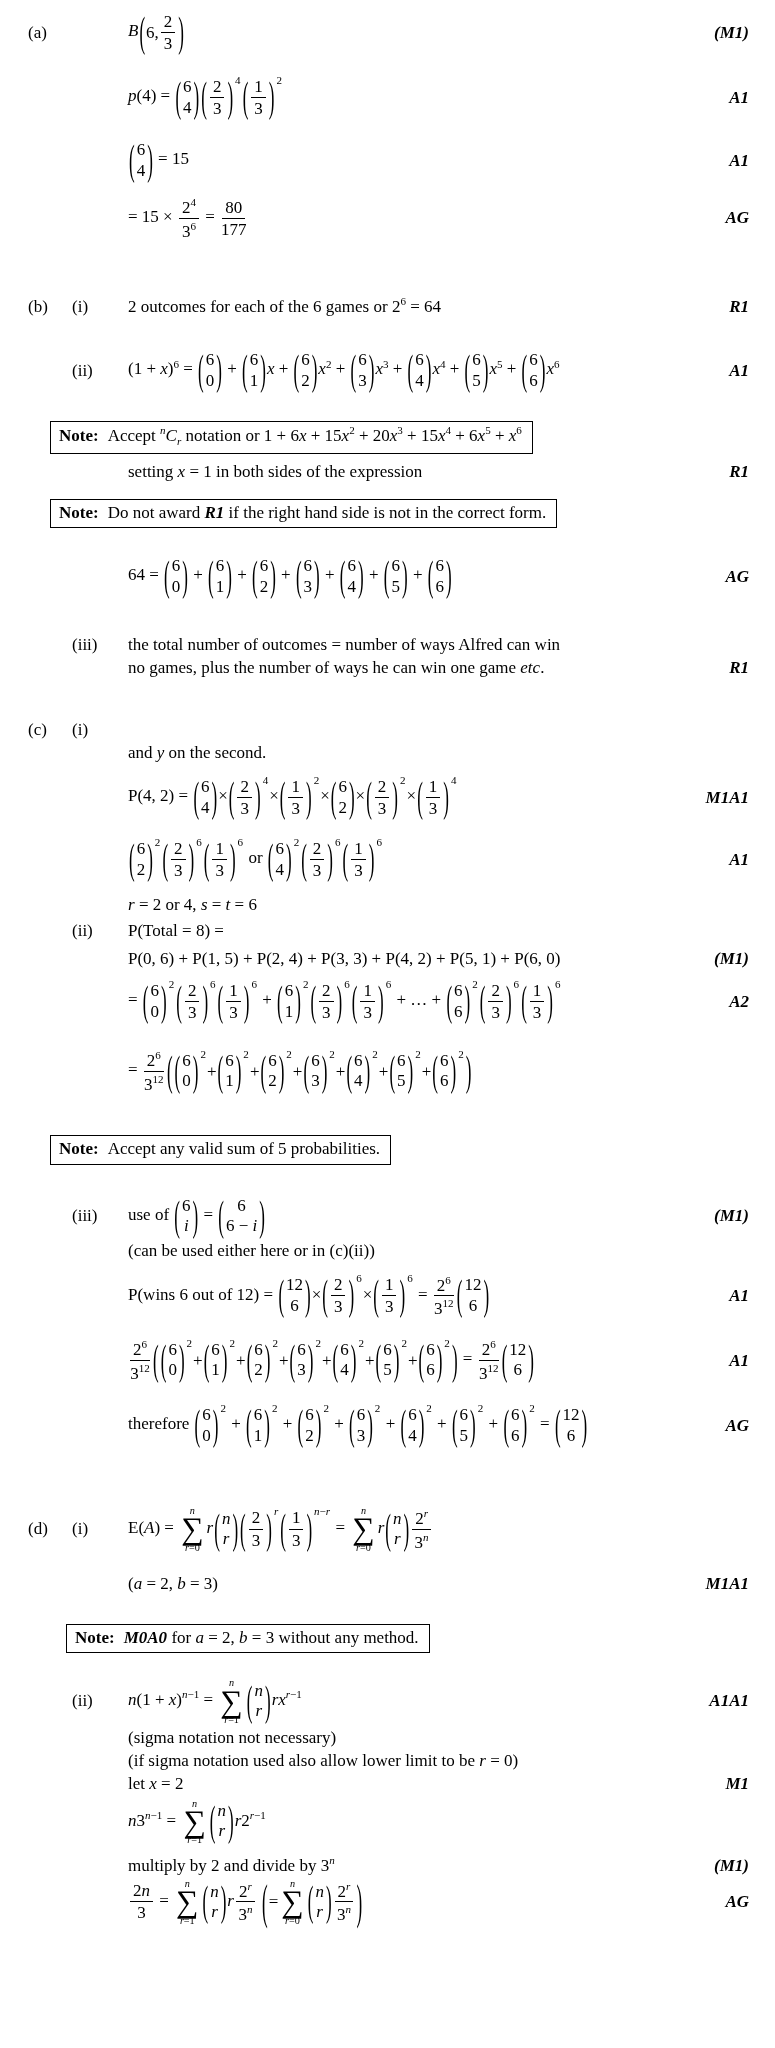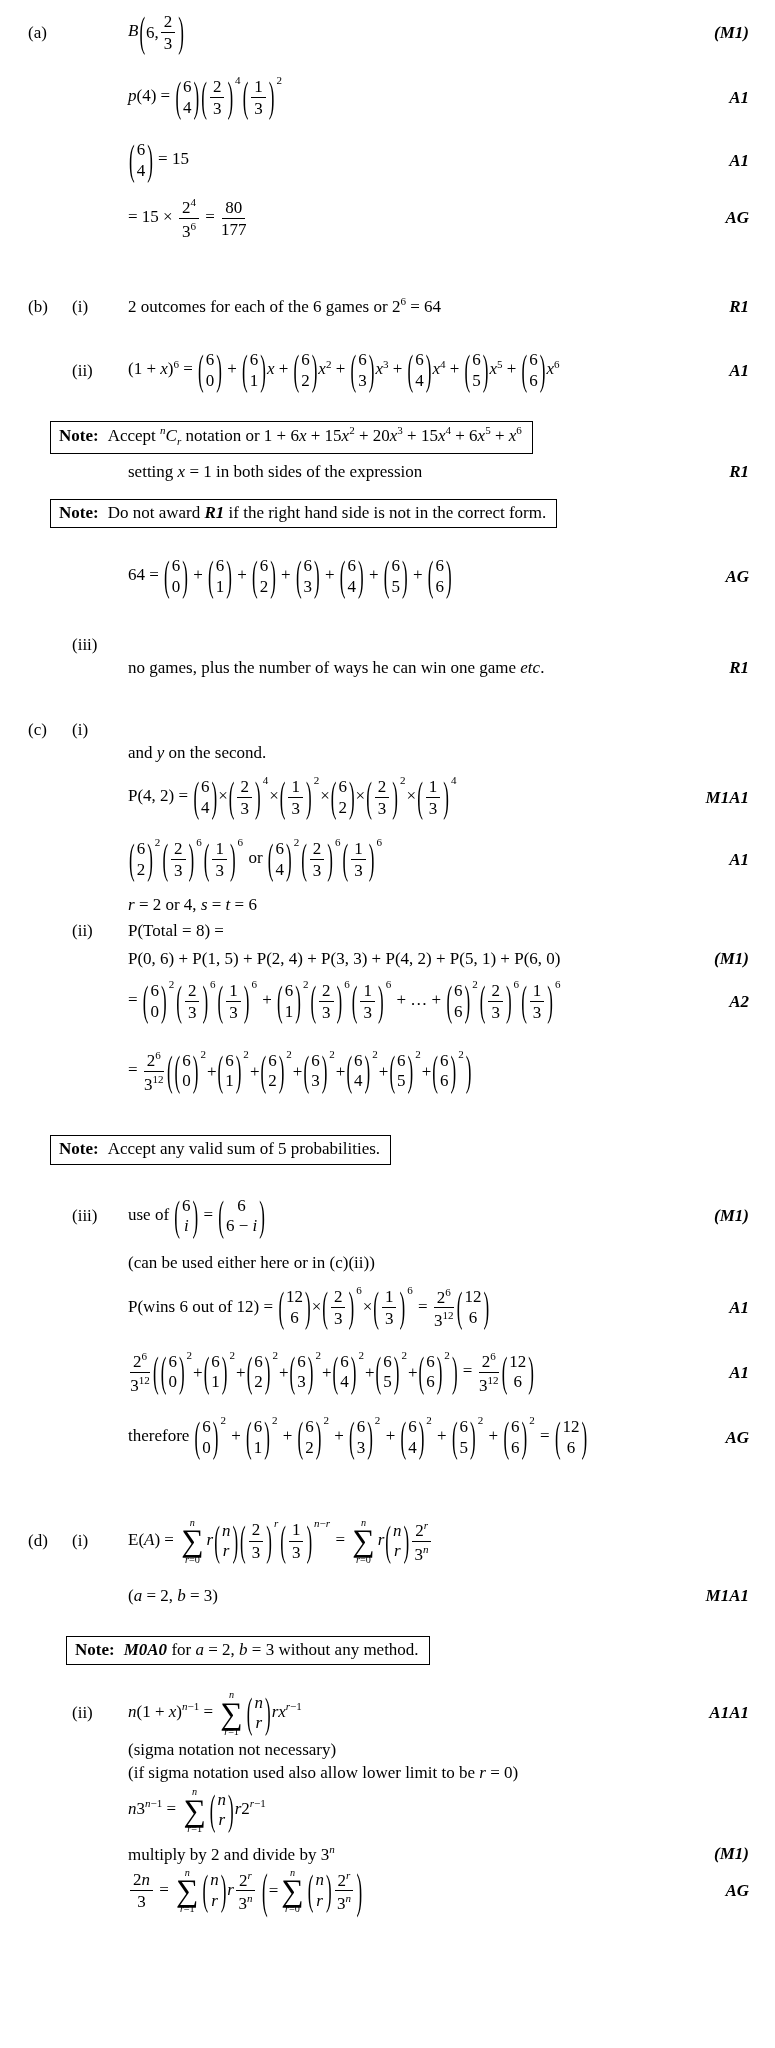--- a/index.html
+++ b/index.html
@@ -238,20 +238,21 @@
             <span class="bt">6</span>
             <span class="bb">6</span>
           </span>
           <span class="par" style="transform: scale(1, 2.49);">)</span>
         </span></span>
       <span class="mark">AG</span>
     </div>
     <div class="row" style="margin-top: 37px;">
       <span class="part"></span>
       <span class="sub">(iii)</span>
+      <span class="content">the total number of outcomes = number of ways Alfred can win</span>
     </div>
     <div class="row" style="margin-top: 2px;">
       <span class="part"></span>
       <span class="sub"></span>
       <span class="content">no games, plus the number of ways he can win one game <span class="it">etc</span>.</span>
       <span class="mark">R1</span>
     </div>
     <div class="row" style="margin-top: 40px;">
       <span class="part">(c)</span>
       <span class="sub">(i)</span>
@@ -625,21 +626,21 @@
         </span> = <span class="pgrp">
           <span class="par" style="transform: scale(1, 2.49);">(</span>
           <span class="pbody bin">
             <span class="bt">6</span>
             <span class="bb">6 − <span class="it">i</span></span>
           </span>
           <span class="par" style="transform: scale(1, 2.49);">)</span>
         </span></span>
       <span class="mark">(M1)</span>
     </div>
-    <div class="row" style="margin-top: 16px;">
+    <div class="row" style="margin-top: 4px;">
       <span class="part"></span>
       <span class="sub"></span>
       <span class="content">(can be used either here or in (c)(ii))</span>
     </div>
     <div class="row" style="margin-top: 12px;">
       <span class="part"></span>
       <span class="sub"></span>
       <span class="content">P(wins 6 out of 12) = <span class="pgrp">
           <span class="par" style="transform: scale(1, 2.49);">(</span>
           <span class="pbody bin">
@@ -942,20 +943,26 @@
     </div>
     <div class="row" style="margin-top: 2px;">
       <span class="part"></span>
       <span class="sub"></span>
       <span class="content">(sigma notation not necessary)</span>
     </div>
     <div class="row" style="margin-top: 2px;">
       <span class="part"></span>
       <span class="sub"></span>
       <span class="content">(if sigma notation used also allow lower limit to be <span class="it">r</span> = 0)</span>
+    </div>
+    <div class="row" style="margin-top: 2px;">
+      <span class="part"></span>
+      <span class="sub"></span>
+      <span class="content">let <span class="it">x</span> = 2</span>
+      <span class="mark">M1</span>
     </div>
     <div class="row" style="margin-top: 3px;">
       <span class="part"></span>
       <span class="sub"></span>
       <span class="content"><span class="it">n</span>3<sup class="ss"><span class="it">n</span>−1</sup> = <span class="sum">
           <span class="lim"><span class="it">n</span></span>
           <span class="sig">∑</span>
           <span class="lim"><span class="it">r</span>=1</span>
         </span><span class="pgrp">
           <span class="par" style="transform: scale(1, 2.49);">(</span>

